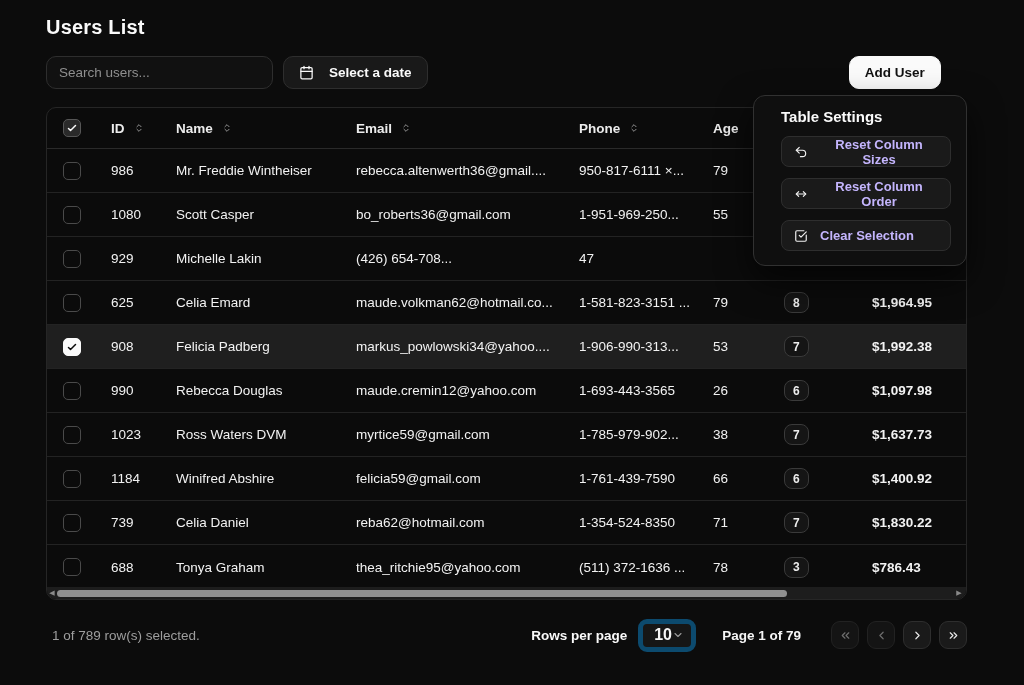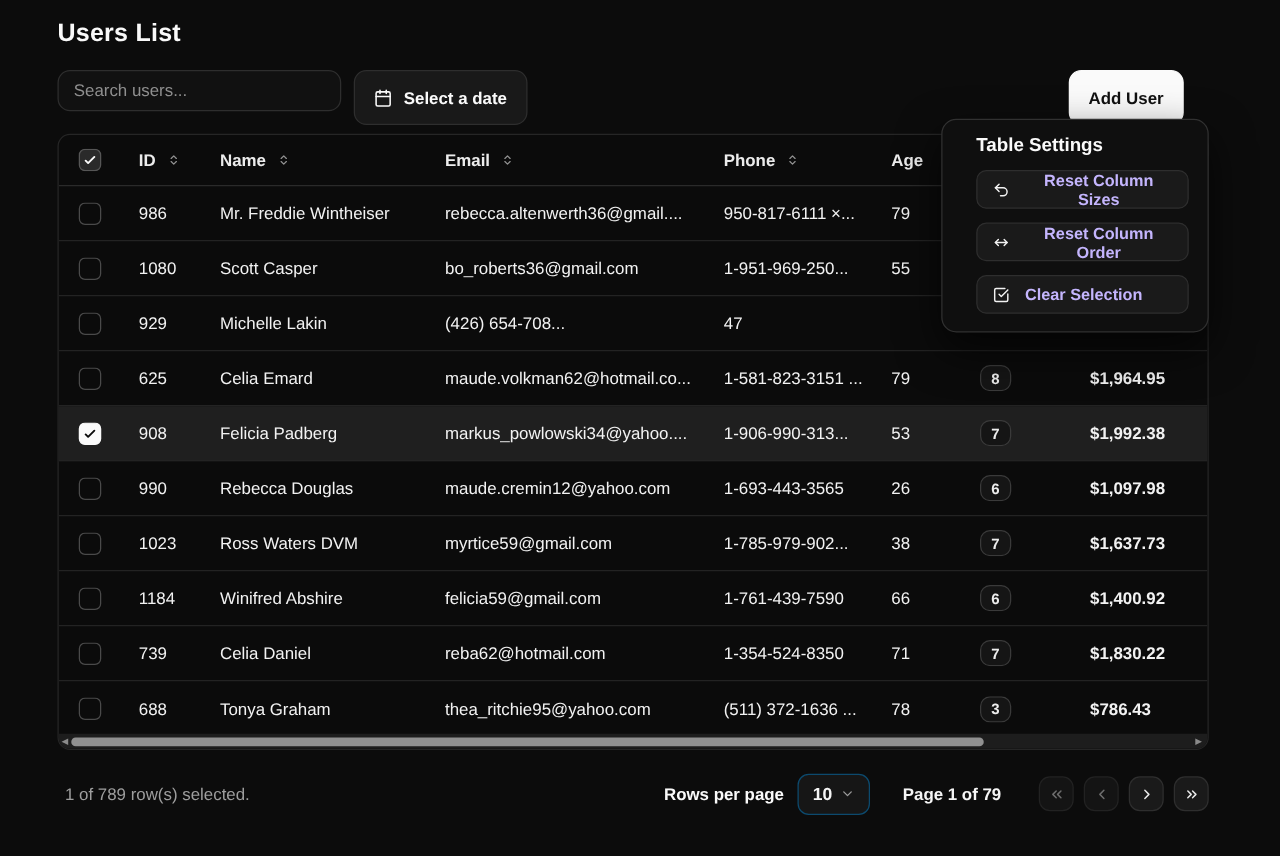--- a/index.html
+++ b/index.html
@@ -25,21 +25,21 @@
 
   .search-input {
     width:227px; height:33px;
     background:#111111; border:1px solid #2e2e2e; border-radius:10px;
     color:#fef9c3; font-size:13.5px; padding:0 12px; outline:none;
     font-family:"Liberation Sans", sans-serif;
   }
   .search-input::placeholder { color:#8f8f8f; }
 
   .btn {
-    height:44px; display:inline-flex; align-items:center; gap:9px;
+    height:33px; display:inline-flex; align-items:center; gap:15px;
     background:#191919; border:1px solid #2e2e2e; border-radius:10px;
     color:#fafafa; font-size:13.5px; font-weight:600; padding:0 15px;
     cursor:pointer; white-space:nowrap;
     font-family:"Liberation Sans", sans-serif;
   }
   .btn svg { flex:0 0 auto; }
   .btn-primary { background:#fafafa; border-color:#fafafa; color:#111; }
   .btn-icon { width:33px; padding:0; justify-content:center; }
   .count-gap { margin-left:8px; }
 
@@ -122,23 +122,23 @@
   
   .footer {
     position:absolute; left:46px; right:57px; top:618px; height:34px;
     display:flex; align-items:center; justify-content:space-between;
   }
   .selection-text { font-size:13.5px; color:#9e9e9e; padding-left:6px; }
   .footer-right { display:flex; align-items:center; }
   .rpp-label { font-size:13.5px; font-weight:600; color:#fafafa; }
   .rpp-select {
     margin-left:11px; width:58px; height:33px;
-    background:#161616; border:1px solid #0c4a6e; border-radius:9px;
+    background:#161616; border:5px solid #0c4a6e; border-radius:9px;
     display:flex; align-items:center; justify-content:space-between;
-    padding:0 11px; font-size:14px; font-weight:600; cursor:pointer;
+    padding:0 11px; font-size:16px; font-weight:600; cursor:pointer;
   }
   .page-indicator { font-size:13.5px; font-weight:700; margin-left:26px; }
   .pager { display:flex; gap:8px; margin-left:30px; }
   .pager-btn {
     width:28px; height:28px; border-radius:9px;
     background:#1a1a1a; border:1px solid #2e2e2e;
     display:flex; align-items:center; justify-content:center;
     color:#e8e8e8; cursor:pointer; padding:0;
   }
   .pager-btn.disabled { background:#141414; border-color:#222; color:#6d6d6d; }

